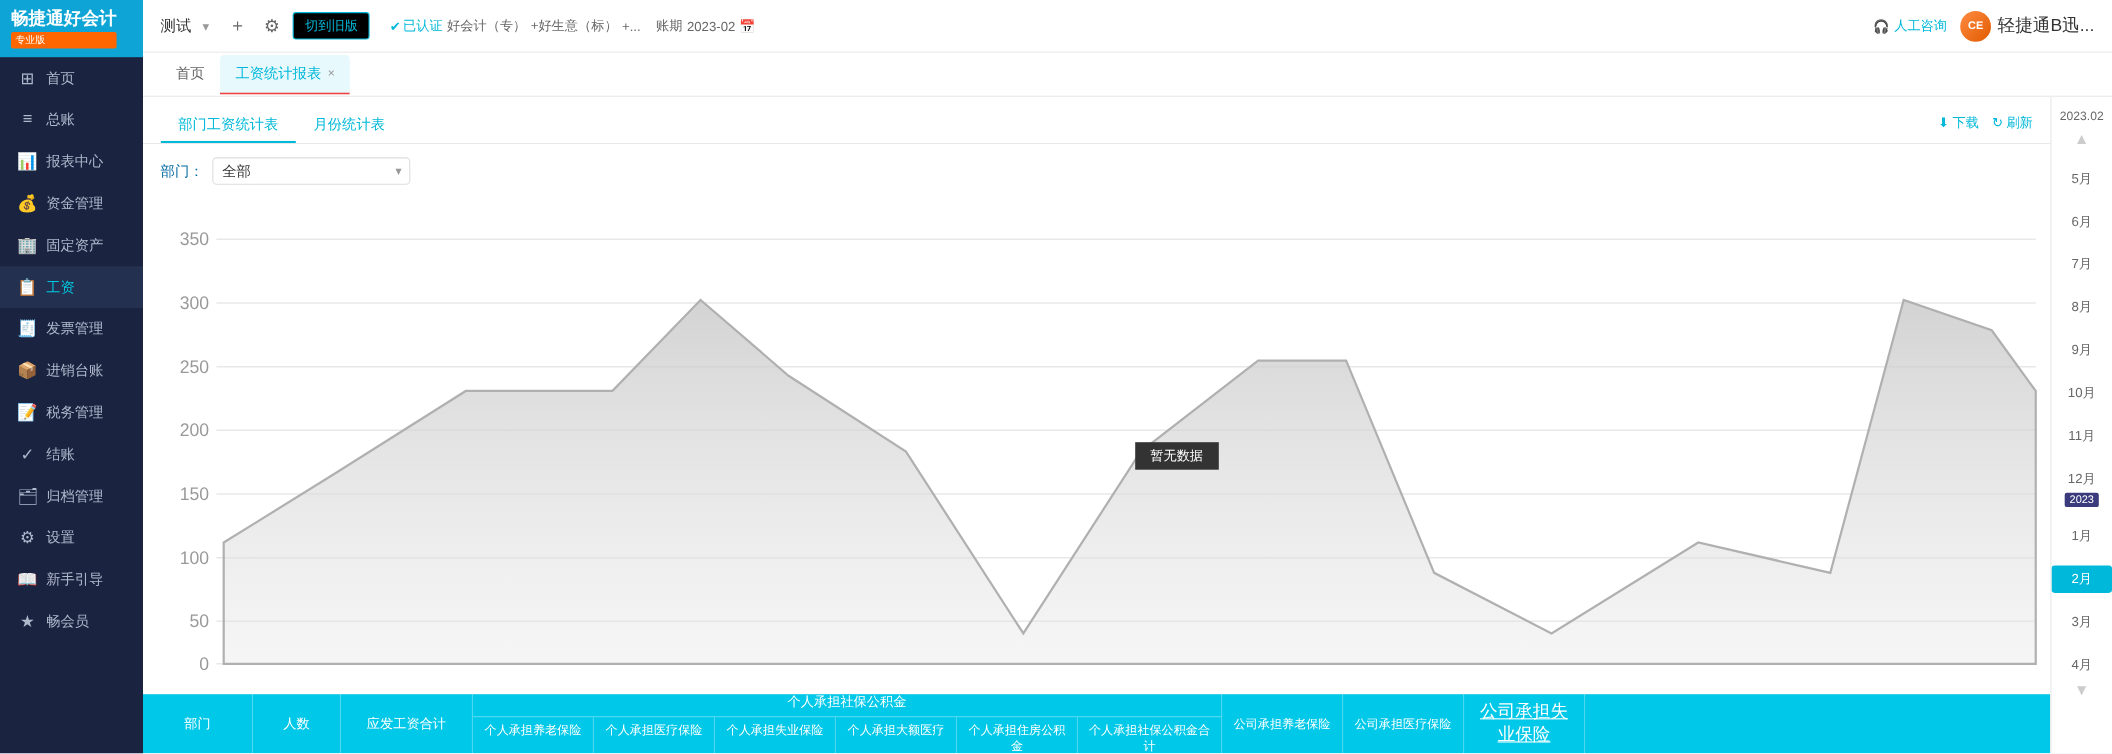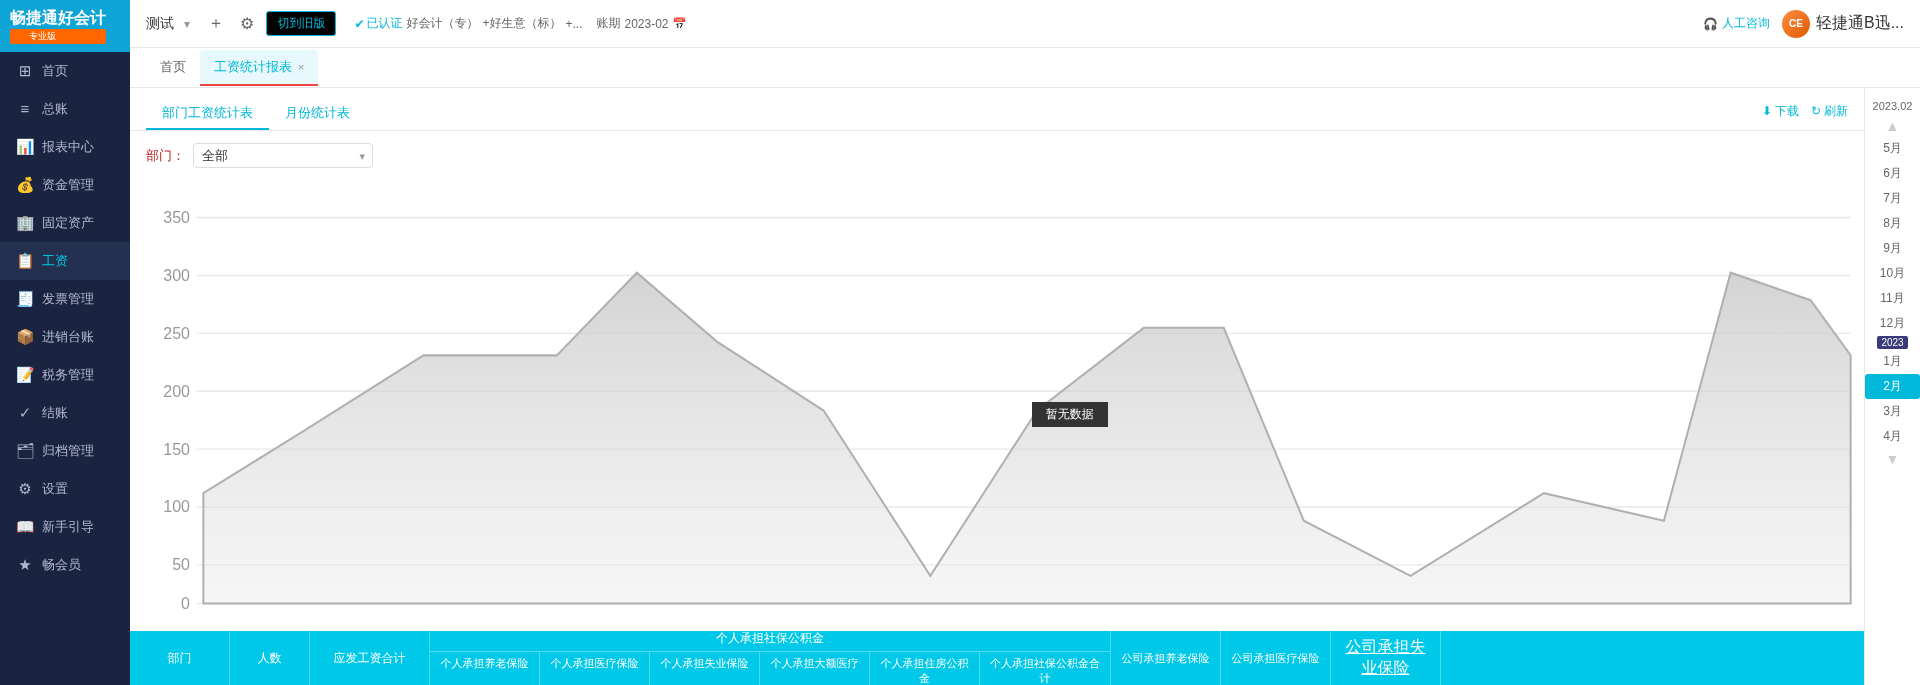--- a/index.html
+++ b/index.html
@@ -26,21 +26,21 @@
     .sidebar-logo-text {
       color: #fff;
       font-size: 16px;
       font-weight: bold;
       line-height: 1.3;
     }
     .sidebar-logo-badge {
       background: #ff6600;
       color: #fff;
       font-size: 9px;
-      padding: 1px 19px;
+      padding: 1px 4px;
       border-radius: 2px;
     }
     .sidebar-item {
       display: flex;
       align-items: center;
       gap: 8px;
       padding: 10px 16px;
       cursor: pointer;
       color: #b0b8cc;
       font-size: 13px;
@@ -221,21 +221,21 @@
     }
 
     
     .filter-row {
       display: flex;
       align-items: center;
       padding: 12px 16px;
       gap: 8px;
       background: #fff;
     }
-    .filter-label { color: #b91c1c; font-size: 13px; }
+    .filter-label { color: #0369a1; font-size: 13px; }
     .filter-select {
       border: 1px solid #ddd;
       border-radius: 4px;
       padding: 4px 28px 4px 8px;
       font-size: 13px;
       color: #333;
       background: #fff;
       cursor: pointer;
       appearance: none;
       width: 180px;
@@ -318,20 +318,21 @@
       text-align: center;
       width: 100%;
     }
     .right-panel-month {
       font-size: 12px;
       color: #666;
       padding: 4px 0;
       text-align: center;
       cursor: pointer;
       width: 100%;
+      margin-top: 14px;
     }
     .right-panel-month.active {
       background: #00b8d9;
       color: #fff;
       border-radius: 3px;
     }
     .right-panel-year-badge {
       background: #3a3a7c;
       color: #fff;
       font-size: 10px;

